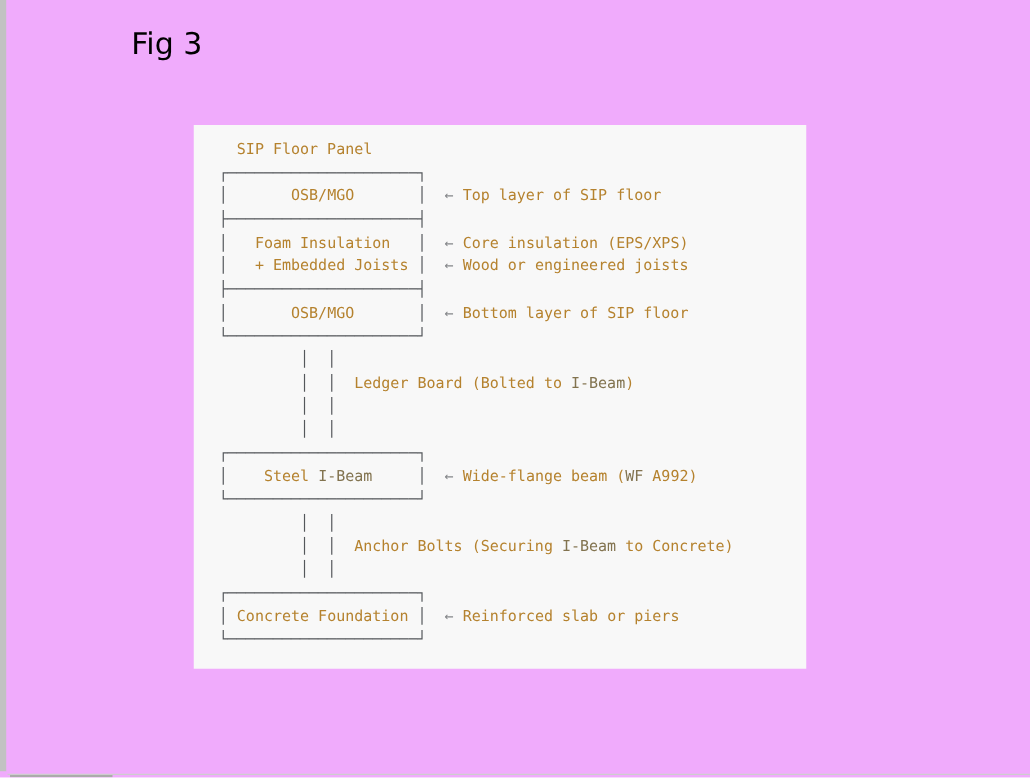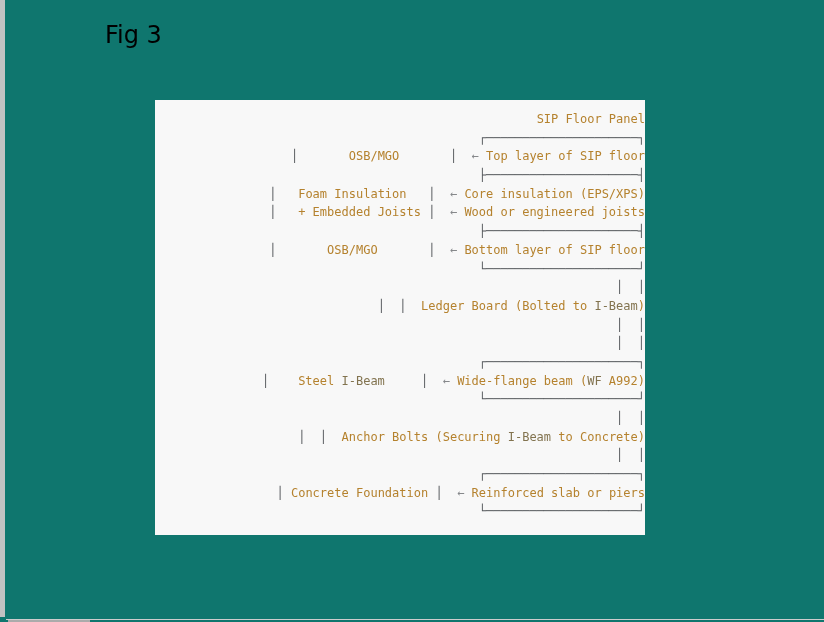--- a/index.html
+++ b/index.html
@@ -4,21 +4,21 @@
 <style>
   html, body {
     margin: 0;
     padding: 0;
     background: #ffffff;
   }
   .screen {
     position: relative;
     width: 824px;
     height: 622px;
-    background: #0f766e;
+    background: #f0abfc;
     overflow: hidden;
     font-family: "DejaVu Sans", "Liberation Sans", sans-serif;
   }
   .edge-left {
     position: absolute;
     left: 0;
     top: 0;
     width: 5px;
     height: 617px;
     background: #c2c2c2;
@@ -50,21 +50,20 @@
     font-family: "DejaVu Sans", "Liberation Sans", sans-serif;
   }
   .panel {
     position: absolute;
     left: 155px;
     top: 100px;
     width: 490px;
     height: 435px;
     background: var(--panel_bg, #f8f8f8);
     box-sizing: border-box;
-    text-align: right;
   }
   .diagram {
     margin: 0;
     padding: 10px 0 0 20px;
     font-family: "DejaVu Sans Mono", "Liberation Mono", monospace;
     font-size: 12px;
     line-height: 18.7px;
     white-space: pre;
     color: #54575b;
   }

